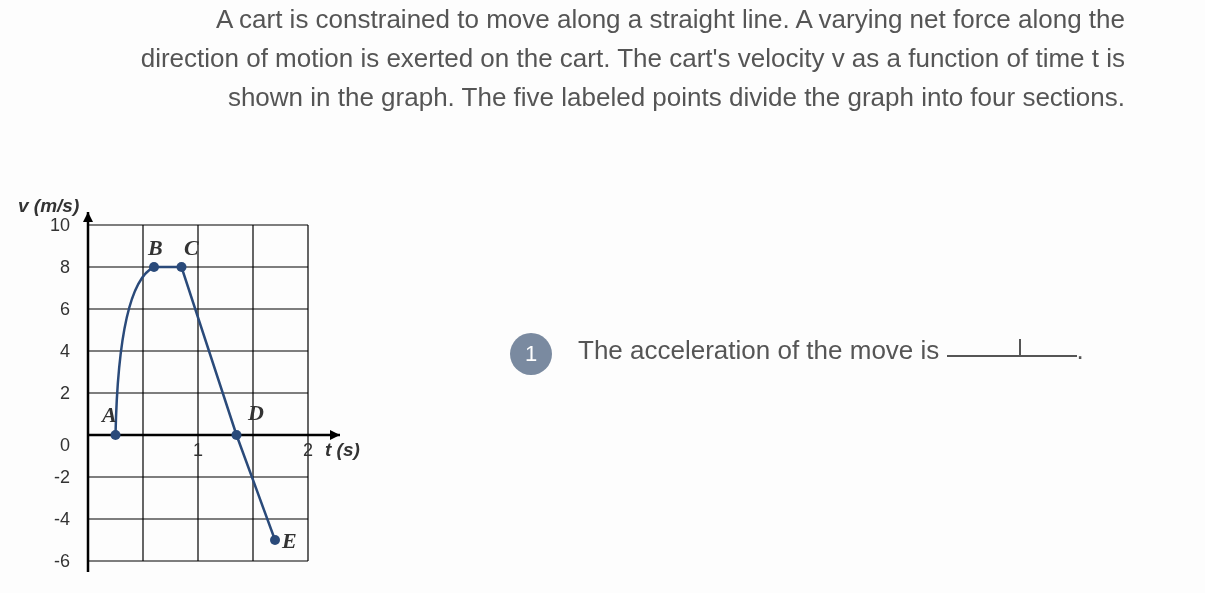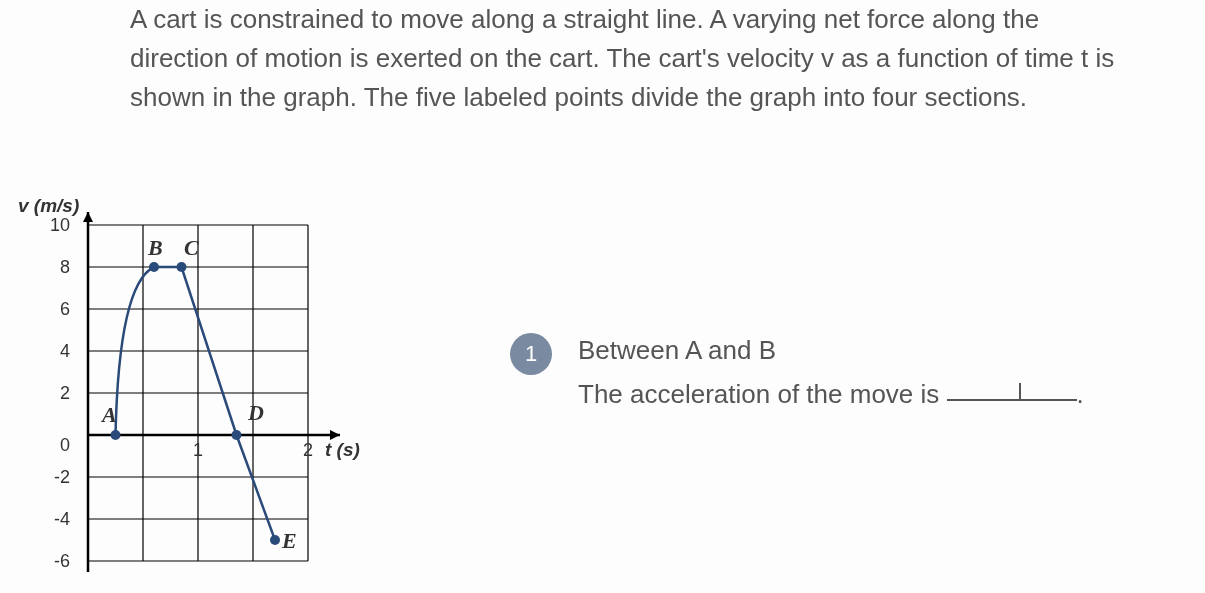--- a/index.html
+++ b/index.html
@@ -12,21 +12,21 @@
     position: relative;
     overflow: hidden;
   }
   .problem-text {
     position: absolute;
     top: 0px;
     left: 130px;
     right: 80px;
     font-size: 26px;
     line-height: 1.5;
-    text-align: left;
+    text-align: right;
     color: #555;
   }
   .chart-container {
     position: absolute;
     top: 190px;
     left: 10px;
     width: 390px;
     height: 400px;
   }
   .chart-svg { width: 100%; height: 100%; }
@@ -151,19 +151,18 @@
     <text class="point-label" x="138" y="65">B</text>
     <text class="point-label" x="174" y="65">C</text>
     <text class="point-label" x="238" y="230">D</text>
     <text class="point-label" x="272" y="358">E</text>
   </svg>
 </div>
 
 <div class="question-row">
   <div class="num-badge">1</div>
   <div class="question-body">
-    <div>Between A and B</div>
     <div>
       <span>The acceleration of the move is</span>
       <span class="blank"></span><span>.</span>
     </div>
   </div>
 </div>
 
 </body></html>

